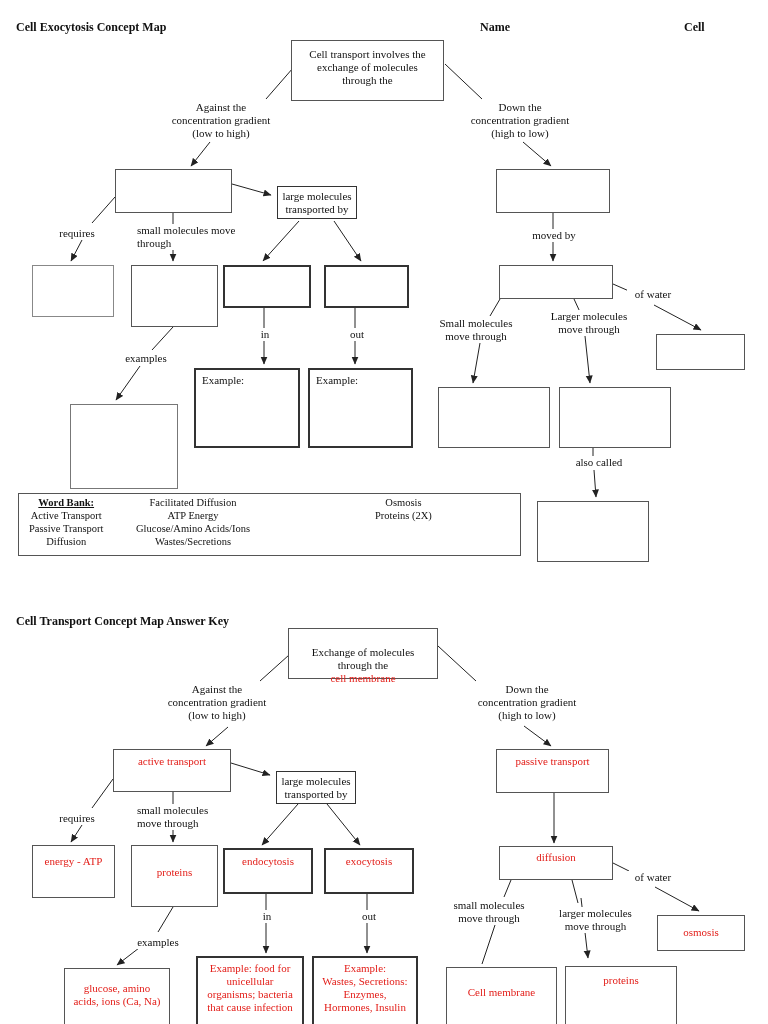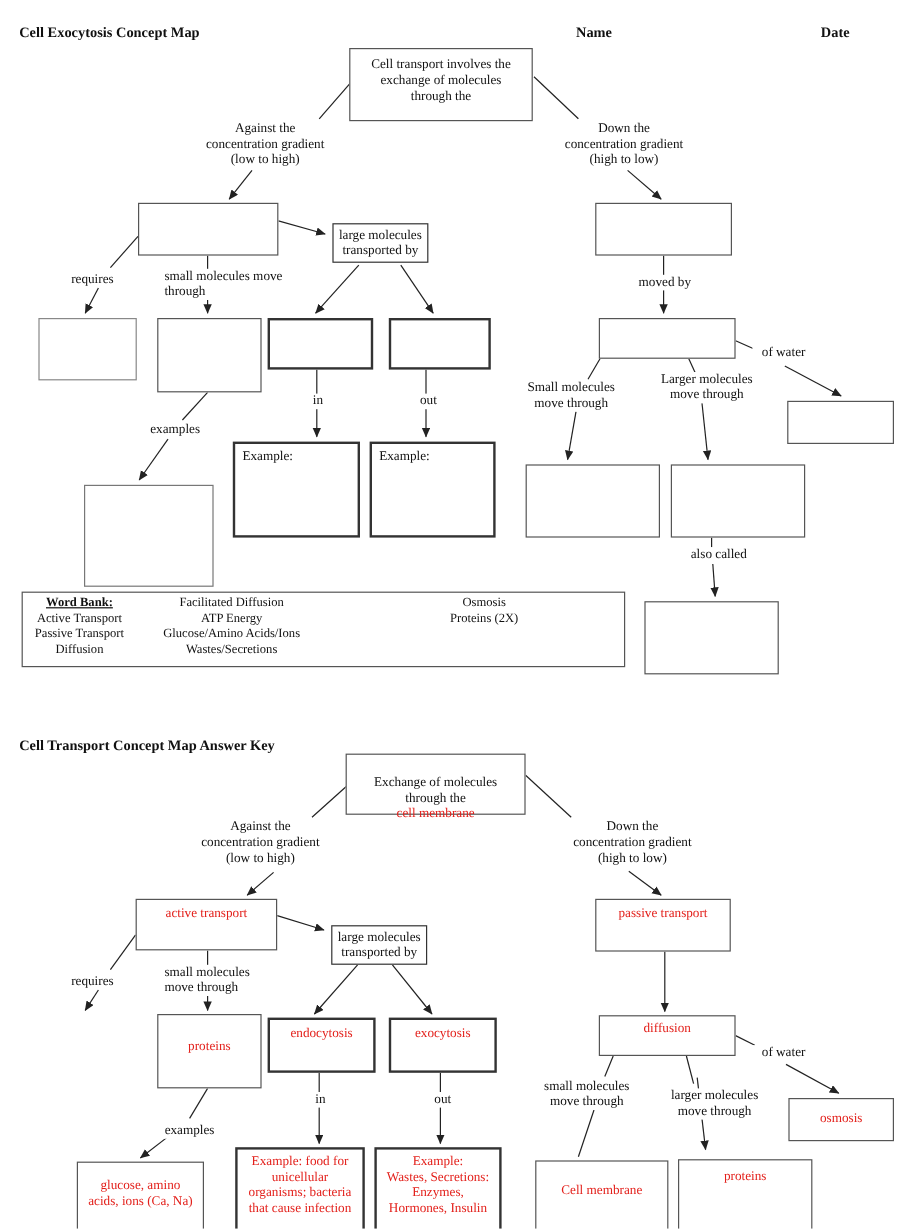--- a/index.html
+++ b/index.html
@@ -74,21 +74,21 @@
       <line x1="367" y1="894" x2="367" y2="953" marker-end="url(#ah)"></line>
       <line x1="173" y1="907" x2="158" y2="932"></line>
       <line x1="139" y1="948" x2="117" y2="965" marker-end="url(#ah)"></line>
       <line x1="495" y1="925" x2="482" y2="964"></line>
       <line x1="581" y1="898" x2="588" y2="958" marker-end="url(#ah)"></line>
     </g>
   </svg>
 
   <div class="hdr" style="left:16px;top:20px;">Cell Exocytosis Concept Map</div>
   <div class="hdr" style="left:457px;top:20px;margin-left:23px;">Name</div>
-  <div class="hdr" style="left:684px;top:20px;">Date</div>
+  <div class="hdr" style="left:684px;top:20px;">Cell</div>
 
   <div class="box" style="left:291px;top:40px;width:153px;height:61px;padding-top:7px;">Cell transport involves the
 exchange of molecules
 through the</div>
   <div class="lbl" style="left:146px;top:101px;width:150px;">Against the
 concentration gradient
 (low to high)</div>
   <div class="lbl" style="left:445px;top:101px;width:150px;">Down the
 concentration gradient
 (high to low)</div>
@@ -166,20 +166,21 @@
   <div class="box red" style="left:113px;top:749px;width:118px;height:43px;padding-top:5px;">active transport</div>
   <div class="box red" style="left:496px;top:749px;width:113px;height:44px;padding-top:5px;">passive transport</div>
   <div class="box" style="left:276px;top:771px;width:80px;height:33px;padding-top:3px;border-color:#333;">large molecules
 transported by</div>
 
   <div class="lbl" style="left:52px;top:812px;width:50px;">requires</div>
   <div class="lbl la bgw" style="left:136px;top:804px;">small molecules
 move through</div>
   <div class="lbl bgw" style="left:524px;top:857px;width:60px;">moves by</div>
 
+  <div class="box red" style="left:32px;top:845px;width:83px;height:53px;padding-top:9px;">energy - ATP</div>
   <div class="box red" style="left:131px;top:845px;width:87px;height:62px;padding-top:20px;">proteins</div>
   <div class="box dark red" style="left:223px;top:848px;width:90px;height:46px;padding-top:5px;">endocytosis</div>
   <div class="box dark red" style="left:324px;top:848px;width:90px;height:46px;padding-top:5px;">exocytosis</div>
   <div class="box red" style="left:499px;top:846px;width:114px;height:34px;padding-top:4px;">diffusion</div>
 
   <div class="lbl bgw" style="left:627px;top:871px;width:50px;">of water</div>
   <div class="box red" style="left:657px;top:915px;width:88px;height:36px;padding-top:10px;">osmosis</div>
 
   <div class="lbl bgw" style="left:443px;top:899px;width:90px;">small molecules
 move through</div>

